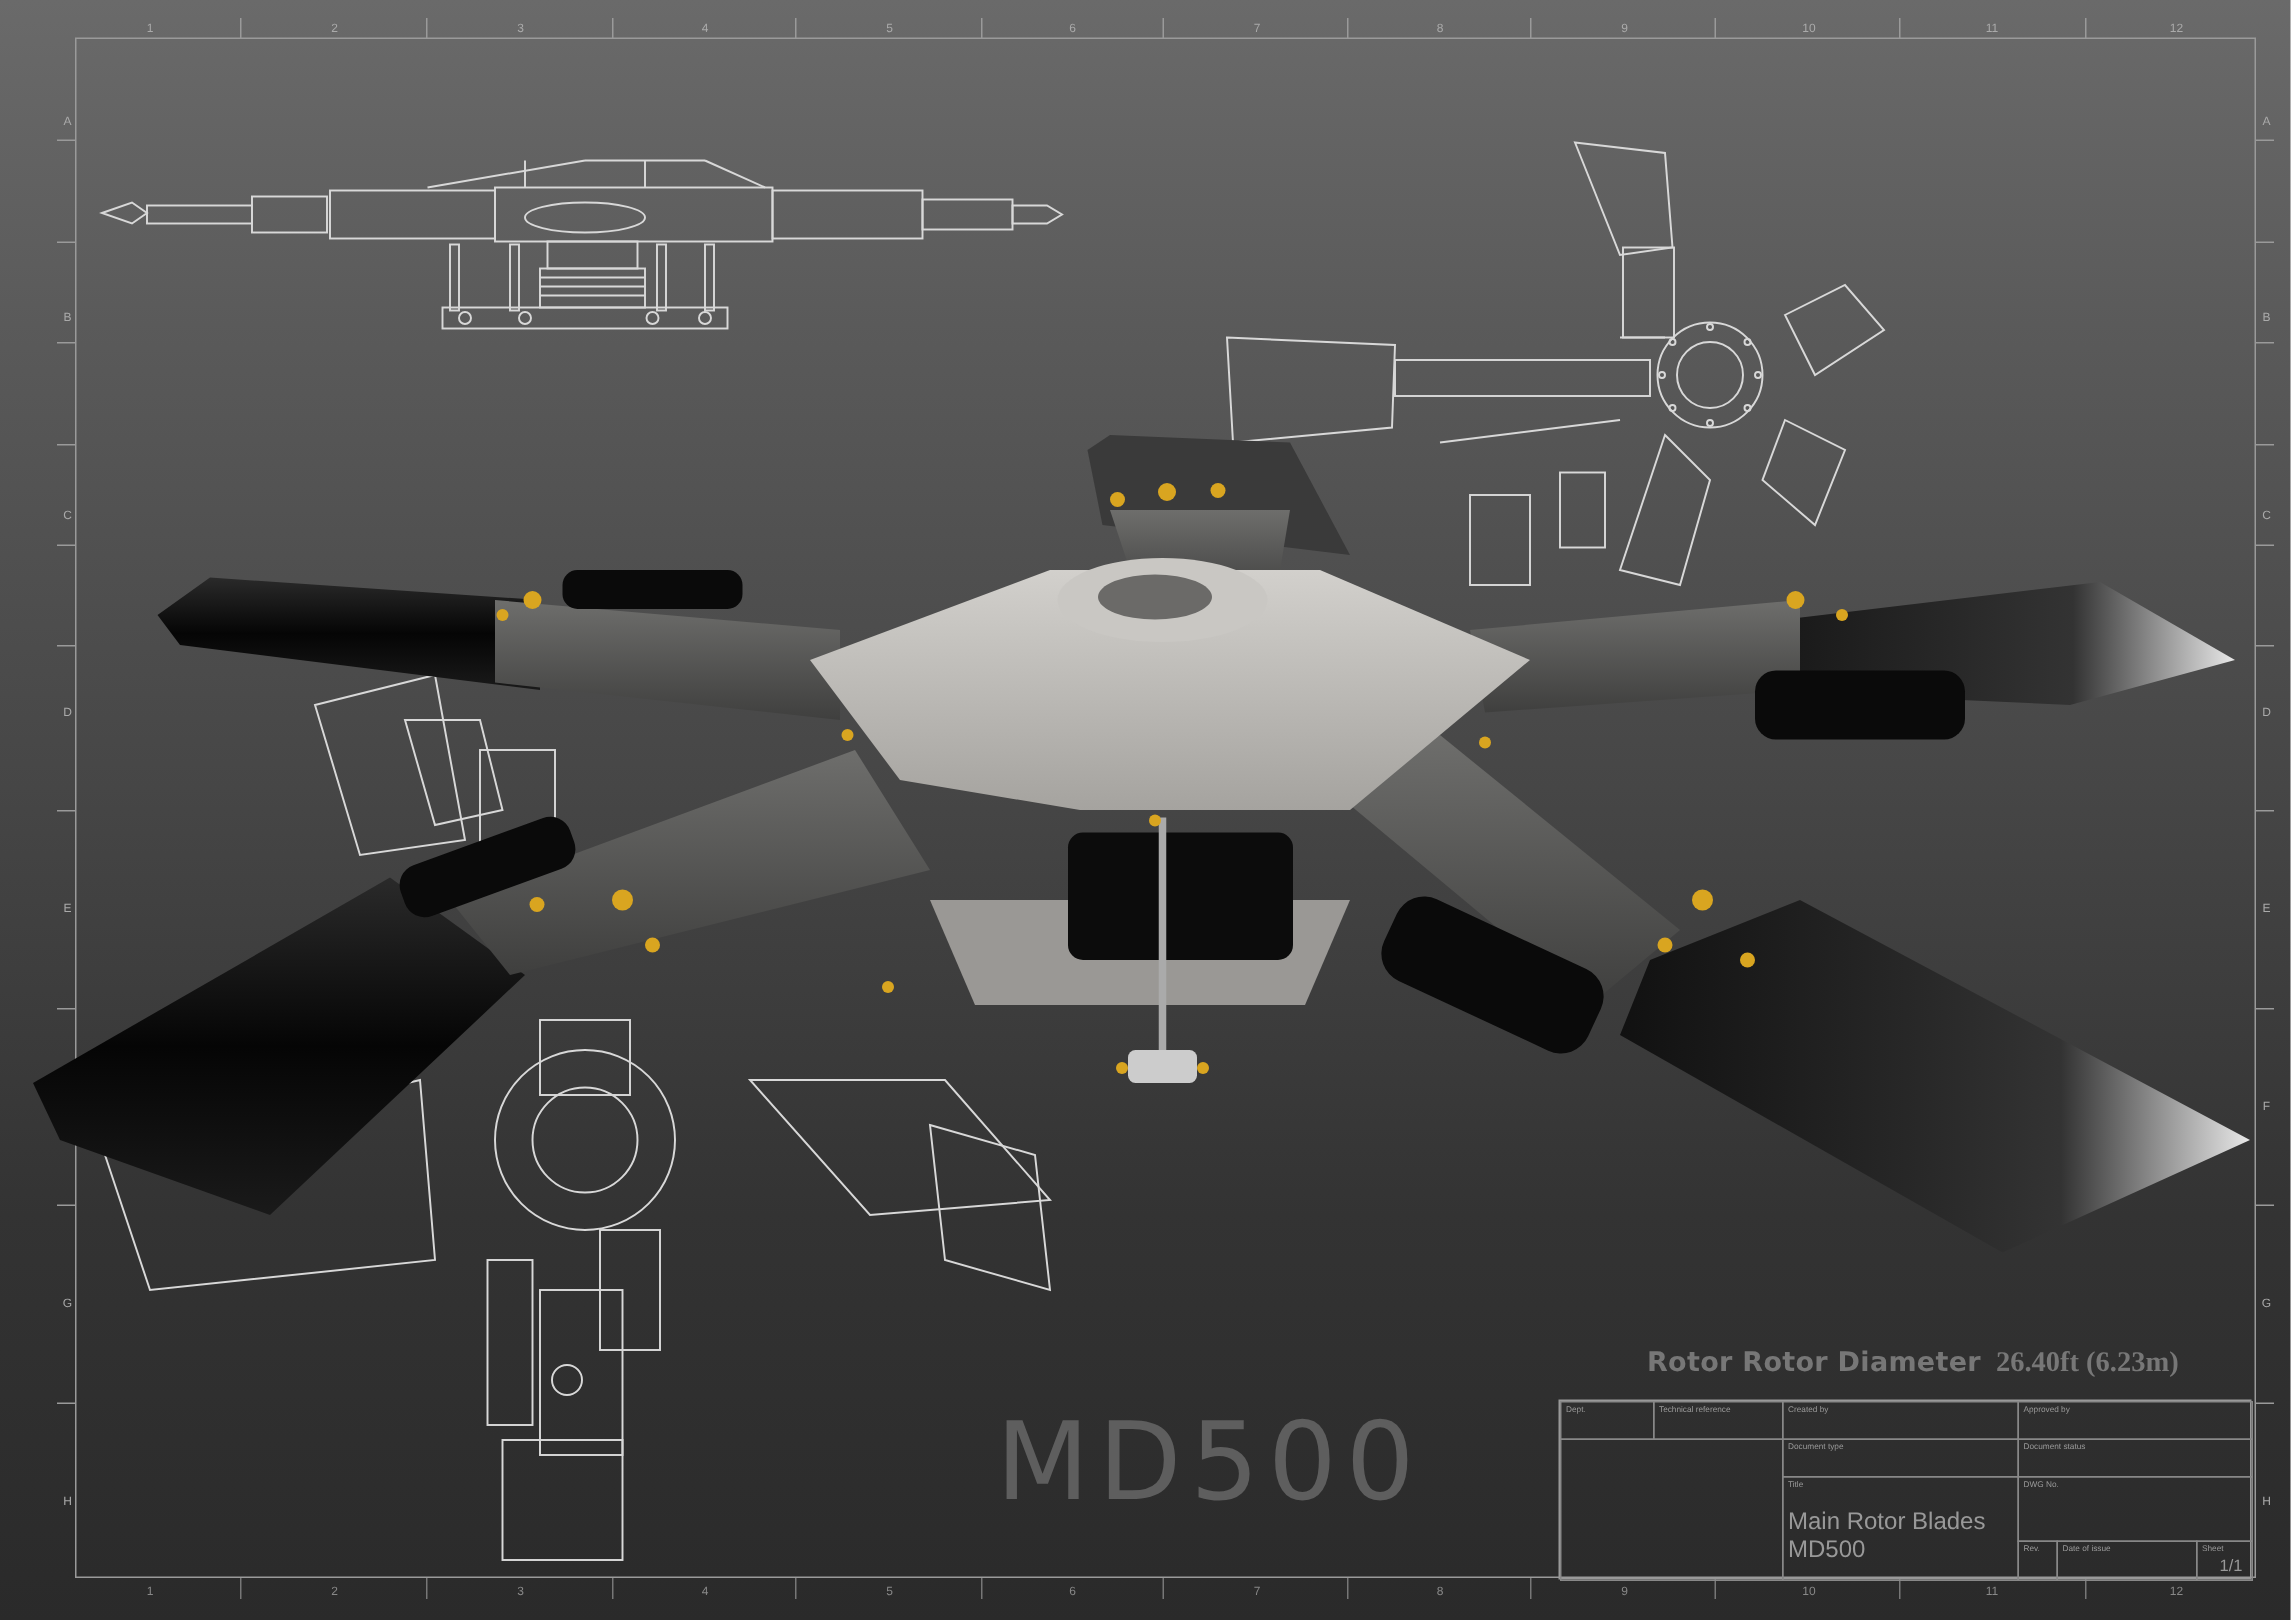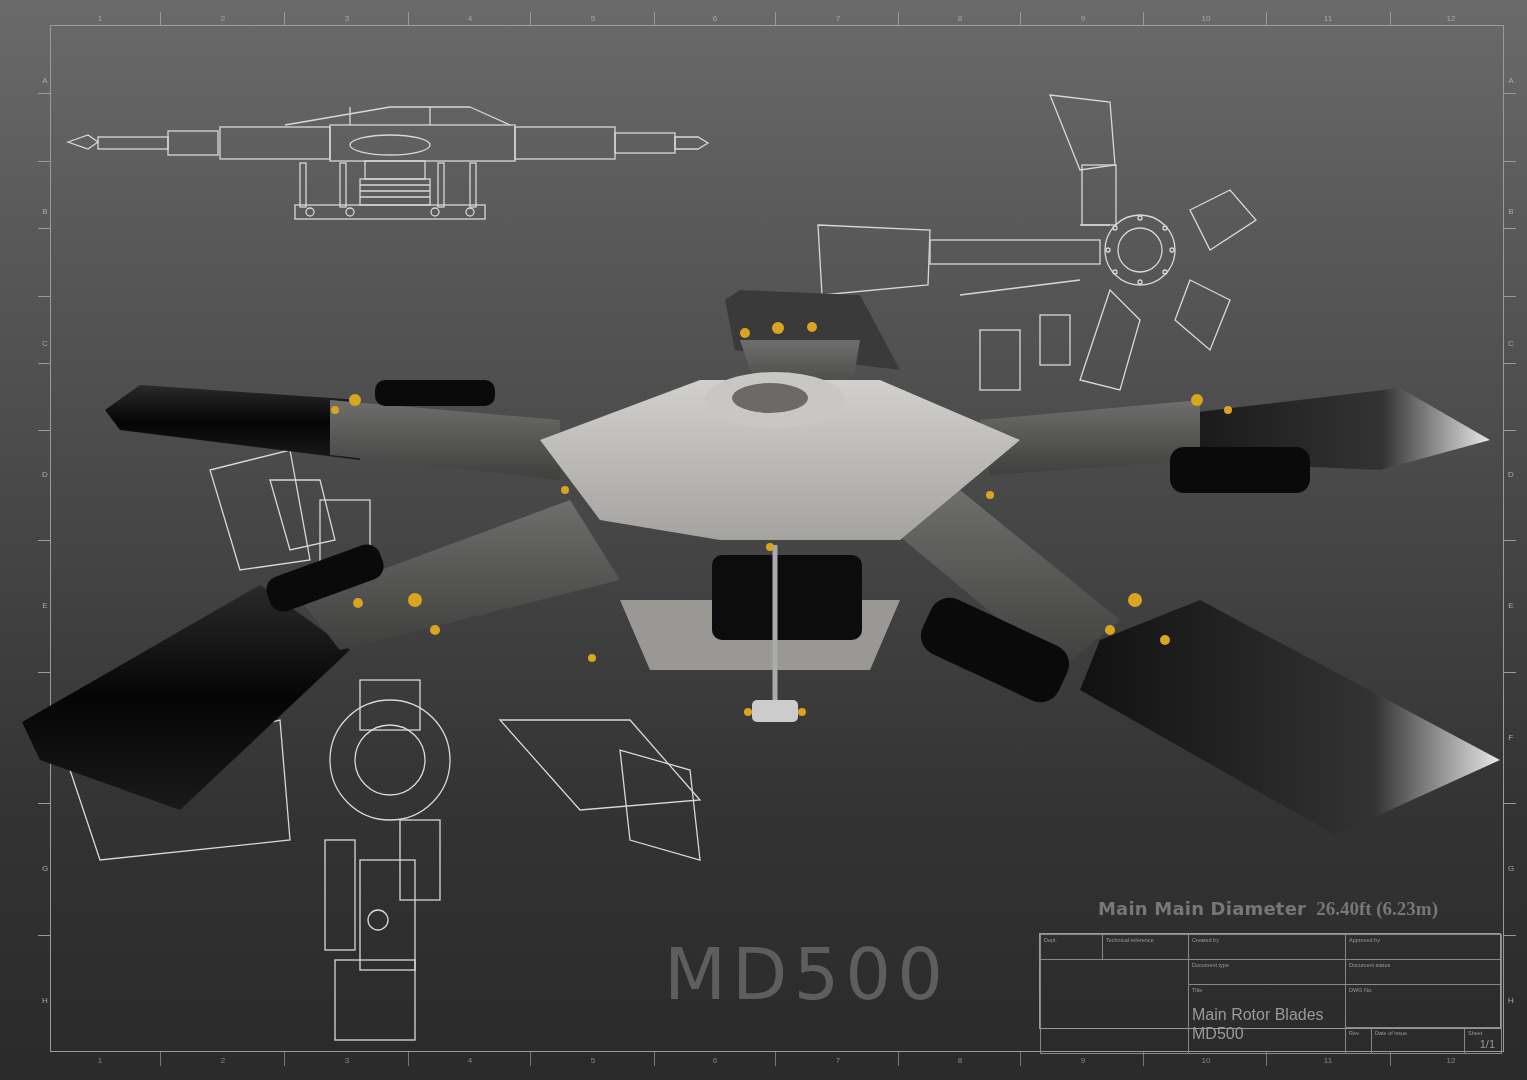--- a/index.html
+++ b/index.html
@@ -17,21 +17,21 @@
   .zone-letter.right{left:1504px;}
   .zone-tick-left{position:absolute;left:38px;width:12px;height:1px;background:#9a9a9a;}
   .zone-tick-right{position:absolute;left:1504px;width:12px;height:1px;background:#9a9a9a;}
   svg.wire{position:absolute;overflow:visible;}
   .wire path,.wire line,.wire rect,.wire circle,.wire polyline,.wire polygon,.wire ellipse{fill:none;stroke:#d8d8d8;stroke-width:1.3;}
   .render{position:absolute;left:0;top:0;}
   .diameter{position:absolute;left:1098px;top:898px;font-size:18px;color:#777;white-space:nowrap;}
   .diameter .lbl{font-family:"DejaVu Sans",sans-serif;font-weight:bold;letter-spacing:0.2px;}
   .diameter .val{font-family:"Liberation Serif",serif;font-weight:bold;margin-left:10px;font-size:19px;}
   .logo{position:absolute;left:664px;top:938px;font-family:"DejaVu Sans",sans-serif;font-size:72px;color:#5e5e5e;letter-spacing:6px;line-height:1;}
-  .tblock{position:absolute;left:1039px;top:933px;width:462px;height:96px;border:1px solid #999;box-sizing:border-box;}
+  .tblock{position:absolute;left:1039px;top:933px;width:462px;height:120px;border:1px solid #999;box-sizing:border-box;}
   .cell{position:absolute;border:1px solid #888;box-sizing:border-box;}
   .cell .cap{position:absolute;left:3px;top:2px;font-size:5.5px;color:#999;white-space:nowrap;}
   .cell .big{position:absolute;left:3px;top:20px;font-size:16px;color:#999;line-height:19px;}
   .cell .sheet{position:absolute;right:6px;bottom:3px;font-size:11px;color:#999;}
 </style>
 </head>
 <body>
 
 <div class="frame"></div>
 
@@ -266,21 +266,21 @@
     <circle cx="565" cy="490" r="4"></circle>
       <circle cx="990" cy="495" r="4"></circle>
     <circle cx="770" cy="547" r="4"></circle>
     <circle cx="592" cy="658" r="4"></circle>
       <circle cx="748" cy="712" r="4"></circle>
       <circle cx="802" cy="712" r="4"></circle>
   </g>
 </svg>
 
 <div class="diameter">
-  <span class="lbl">Main Main Diameter</span><span class="val">26.40ft (6.23m)</span>
+  <span class="lbl">Rotor Rotor Diameter</span><span class="val">26.40ft (6.23m)</span>
 </div>
 
 <div class="logo">MD500</div>
 
 <div class="tblock">
   <div class="cell" style="left:0;top:0;width:63px;height:26px">
     <span class="cap">Dept.</span>
   </div>
   <div class="cell" style="left:62px;top:0;width:87px;height:26px">
     <span class="cap">Technical reference</span>

